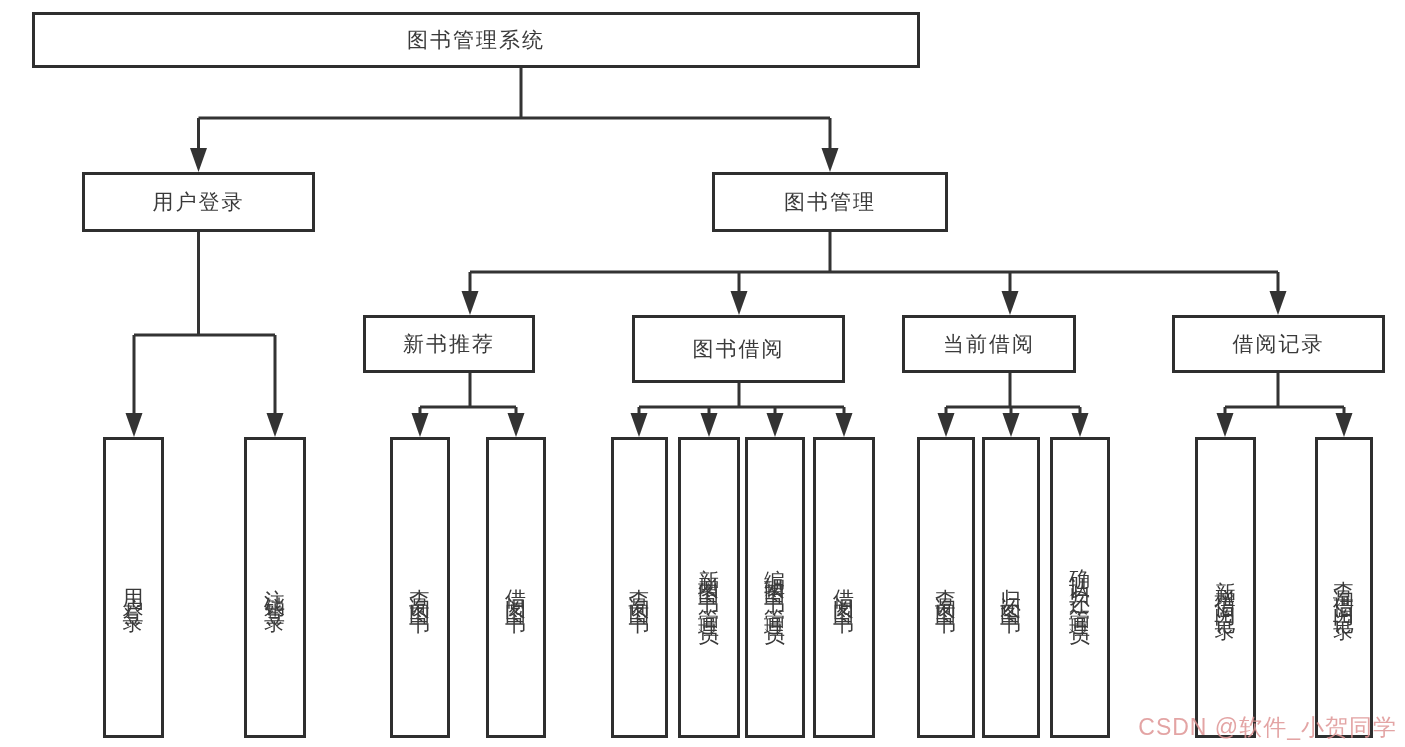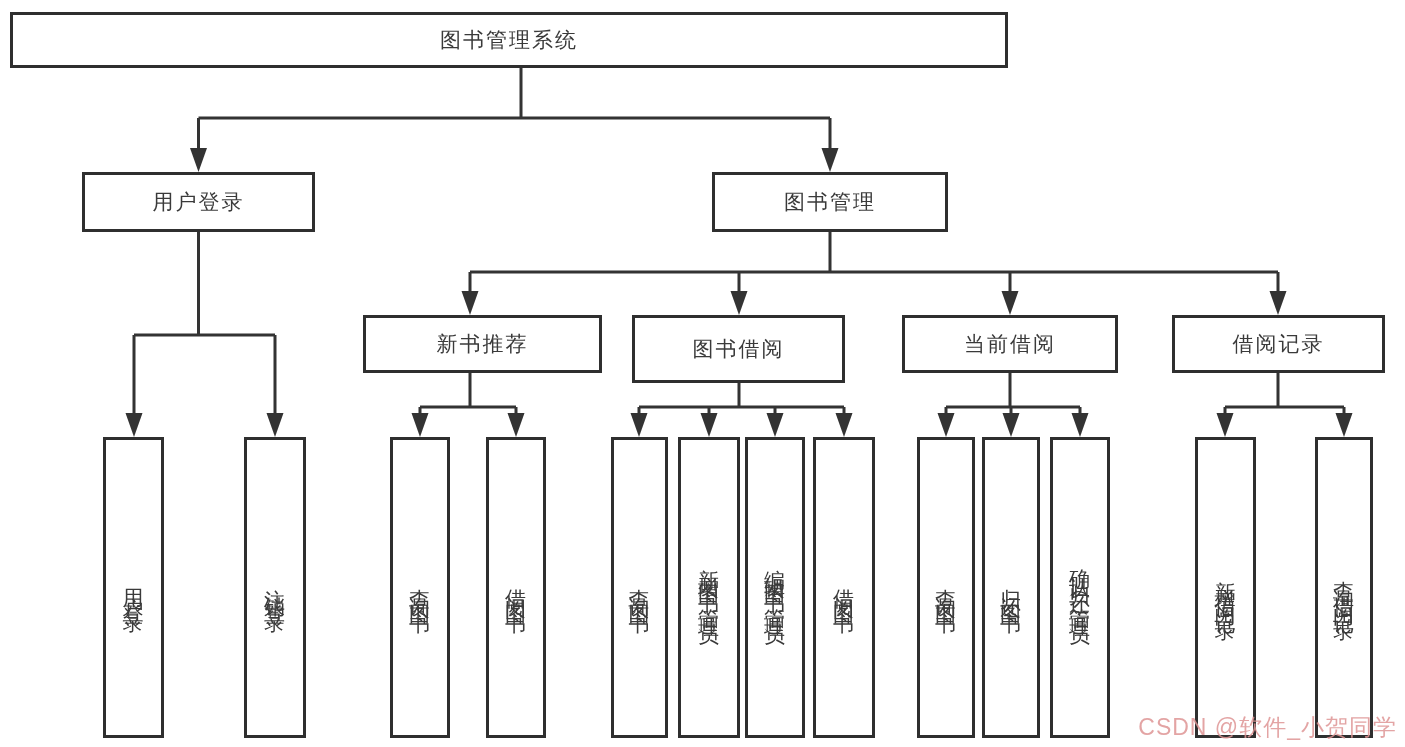--- a/index.html
+++ b/index.html
@@ -95,38 +95,38 @@
       <polygon points="766.5,413 783.5,413 775,437"></polygon>
       <polygon points="835.5,413 852.5,413 844,437"></polygon>
       <polygon points="937.5,413 954.5,413 946,437"></polygon>
       <polygon points="1002.5,413 1019.5,413 1011,437"></polygon>
       <polygon points="1071.5,413 1088.5,413 1080,437"></polygon>
       <polygon points="1216.5,413 1233.5,413 1225,437"></polygon>
       <polygon points="1335.5,413 1352.5,413 1344,437"></polygon>
     </g>
   </svg>
 
-  <div class="node h" style="left:10px; top:12px; width:998px; height:56px;">
+  <div class="node h" style="left:32px; top:12px; width:888px; height:56px;">
     <span>图书管理系统</span>
   </div>
 
   <div class="node h" style="left:82px; top:172px; width:233px; height:60px;">
     <span>用户登录</span>
   </div>
   <div class="node h" style="left:712px; top:172px; width:236px; height:60px;text-align:right;">
     <span>图书管理</span>
   </div>
 
-  <div class="node h" style="left:363px; top:315px; width:239px; height:58px;">
+  <div class="node h" style="left:363px; top:315px; width:172px; height:58px;">
     <span>新书推荐</span>
   </div>
   <div class="node h" style="left:632px; top:315px; width:213px; height:68px;">
     <span>图书借阅</span>
   </div>
-  <div class="node h" style="left:902px; top:315px; width:216px; height:58px;">
+  <div class="node h" style="left:902px; top:315px; width:174px; height:58px;">
     <span>当前借阅</span>
   </div>
   <div class="node h" style="left:1172px; top:315px; width:213px; height:58px;">
     <span>借阅记录</span>
   </div>
 
   <div class="node v" style="left:103px; top:437px; width:61px; height:301px;">
     <span>用户登录</span>
   </div>
   <div class="node v" style="left:244px; top:437px; width:62px; height:301px;">

